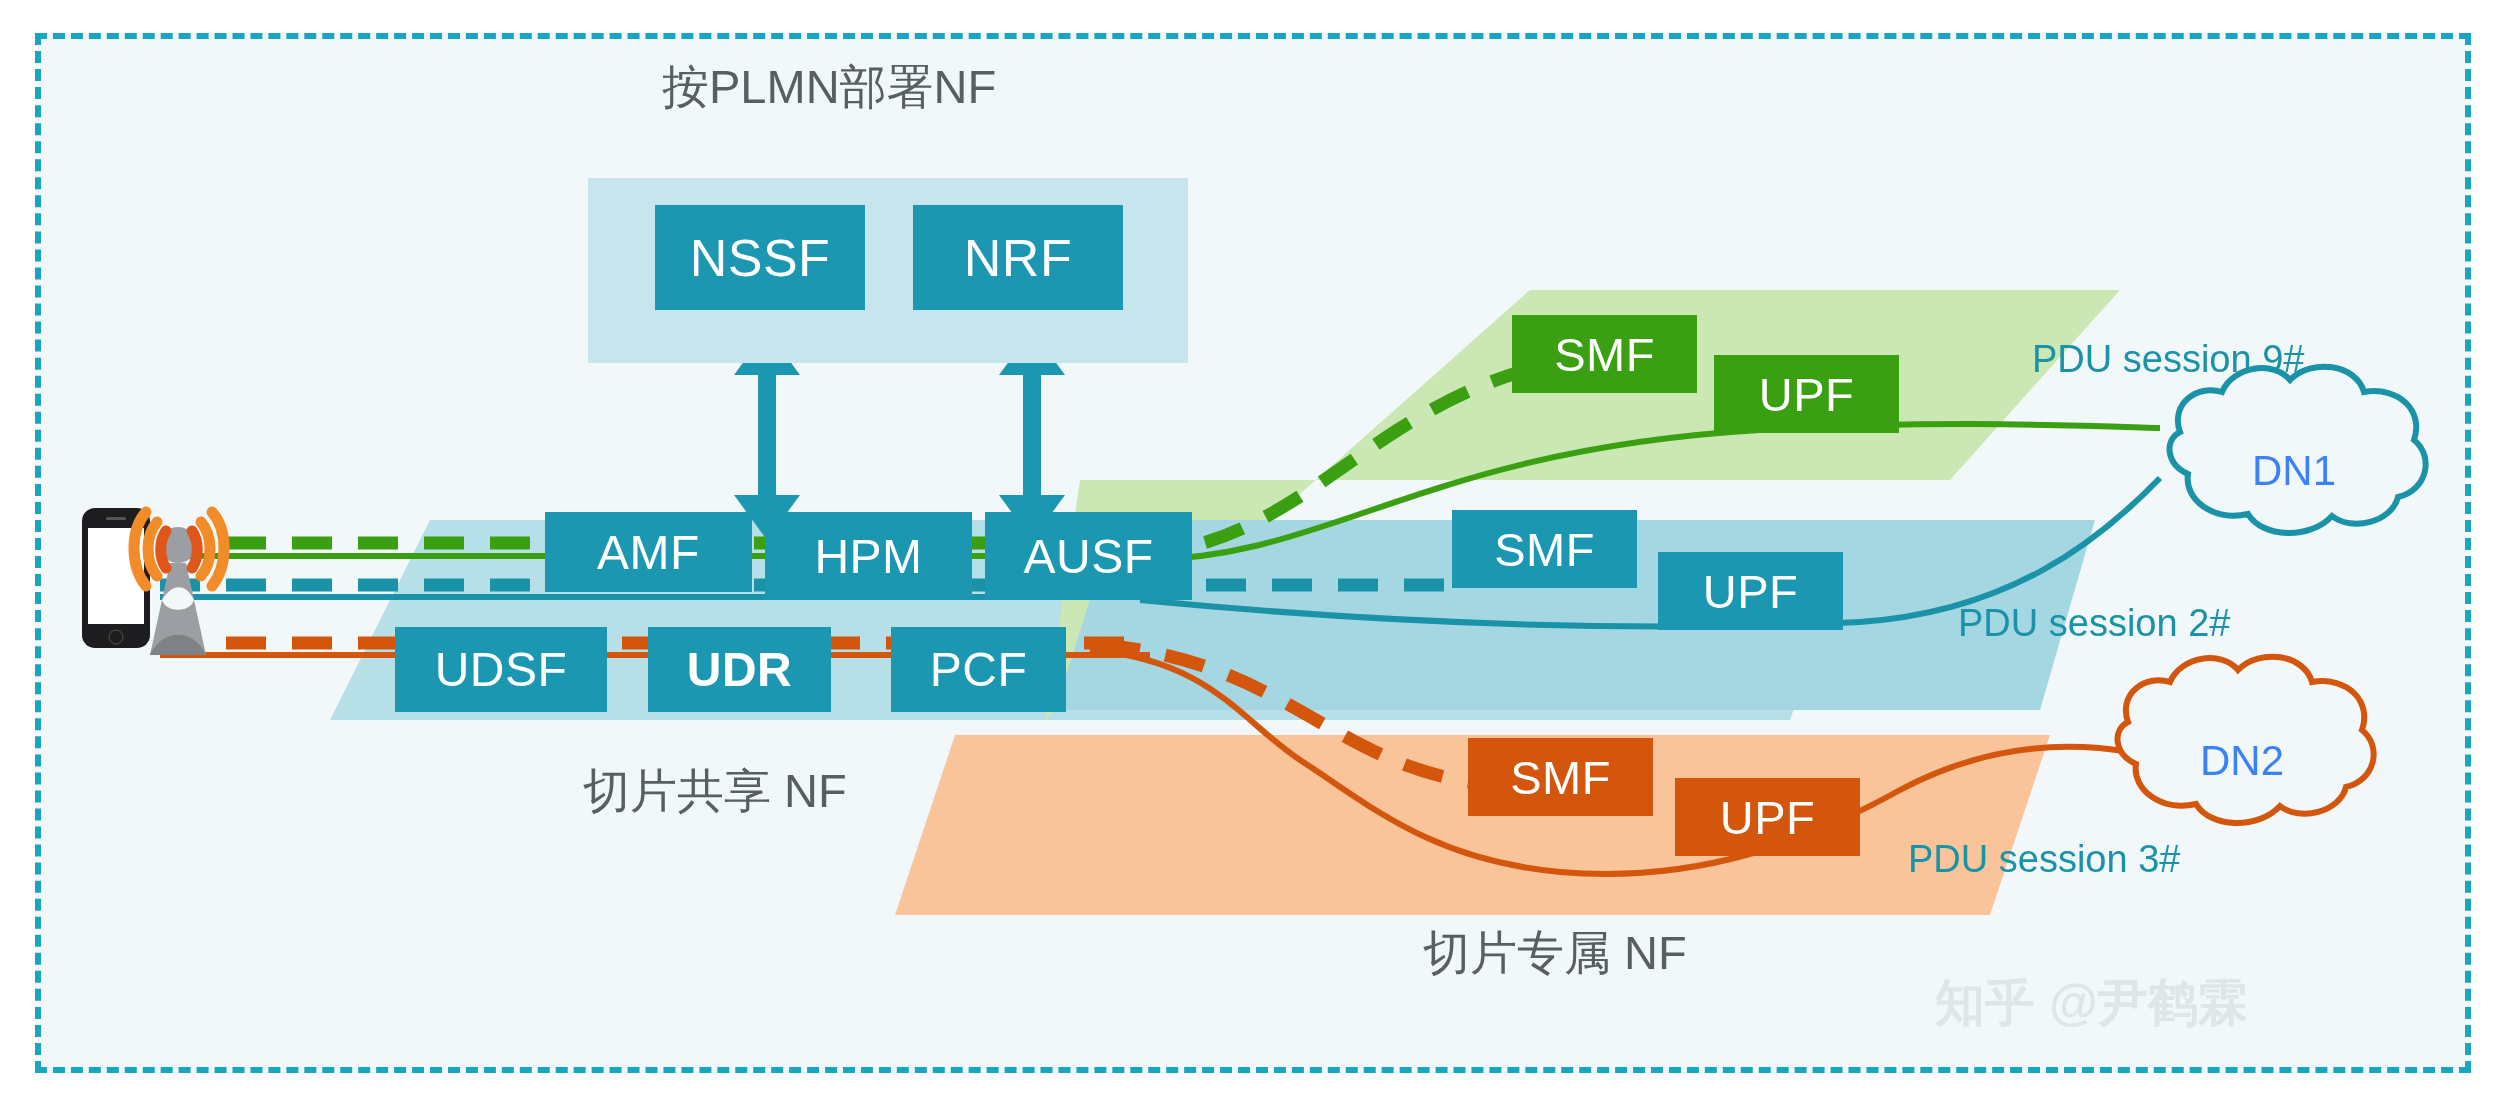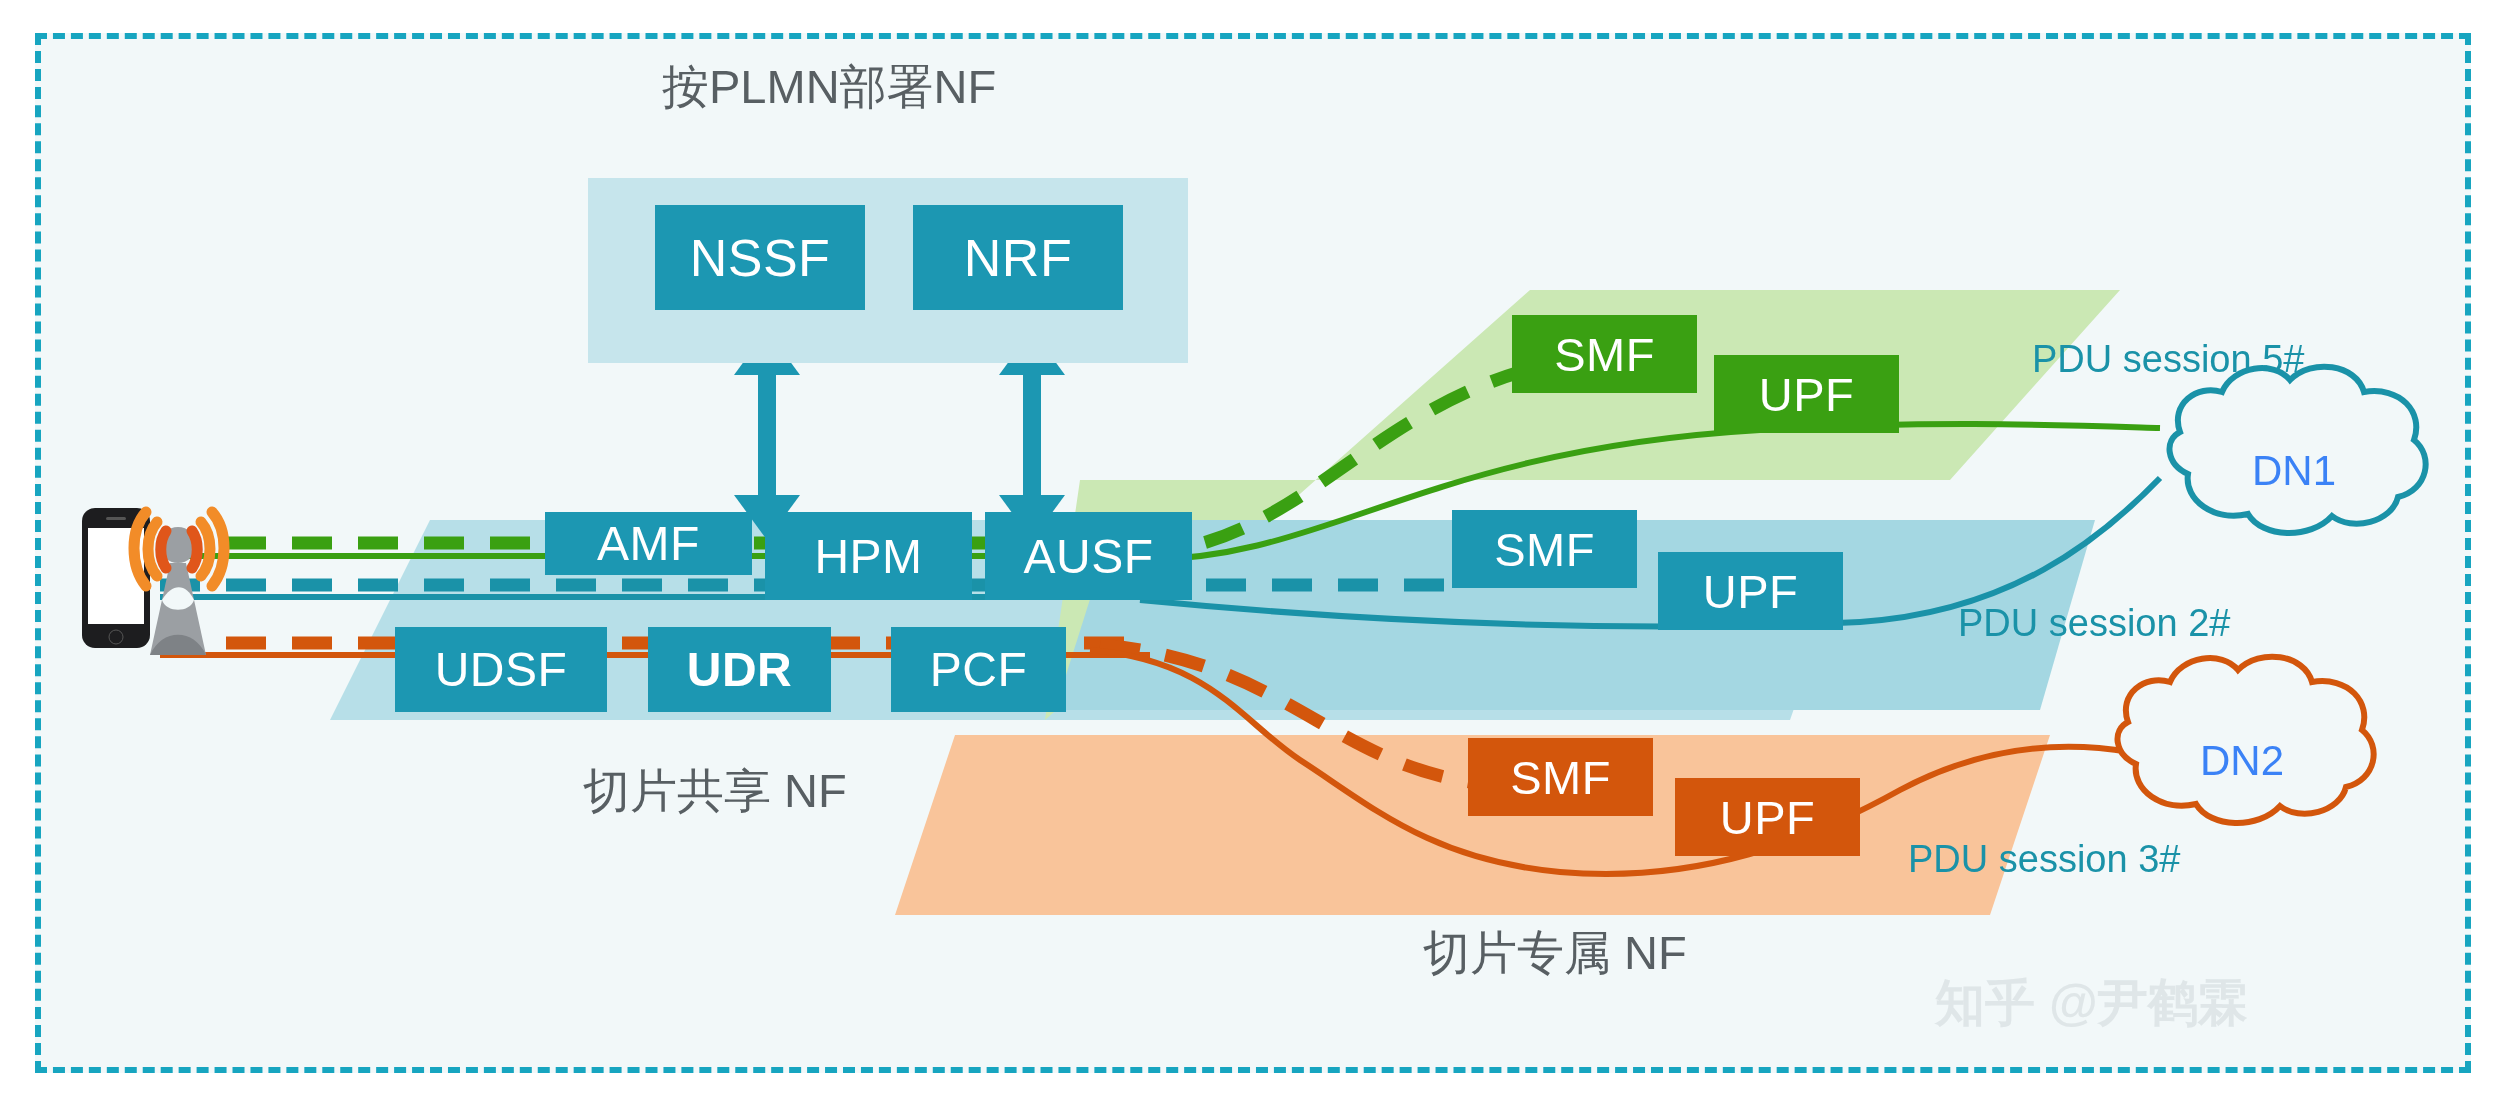--- a/index.html
+++ b/index.html
@@ -143,21 +143,21 @@
 
   <div class="plmn-panel" style="left:588px;top:178px;width:600px;height:185px;"></div>
 
   <div class="box teal-box" style="left:655px;top:205px;width:210px;height:105px;font-size:52px;">
     <span>NSSF</span>
   </div>
   <div class="box teal-box" style="left:913px;top:205px;width:210px;height:105px;font-size:52px;">
     <span>NRF</span>
   </div>
 
-  <div class="box teal-box" style="left:545px;top:512px;width:207px;height:63px;font-size:48px;">
+  <div class="box teal-box" style="left:545px;top:512px;width:207px;height:80px;font-size:48px;">
     <span>AMF</span>
   </div>
   <div class="box teal-box" style="left:765px;top:512px;width:207px;height:88px;font-size:48px;">
     <span>HPM</span>
   </div>
   <div class="box teal-box" style="left:395px;top:627px;width:212px;height:85px;font-size:48px;">
     <span>UDSF</span>
   </div>
 
   <div class="box teal-box" style="left:985px;top:512px;width:207px;height:88px;font-size:48px;">
@@ -171,21 +171,21 @@
   </div>
 
   <div class="title-text" style="left:583px;top:760px;">切片共享 NF</div>
 
   <div class="box green-box" style="left:1512px;top:315px;width:185px;height:78px;font-size:47px;">
     <span>SMF</span>
   </div>
   <div class="box green-box" style="left:1714px;top:355px;width:185px;height:78px;font-size:47px;">
     <span>UPF</span>
   </div>
-  <div class="pdu-label" style="left:2032px;top:338px;">PDU session 5#</div>
+  <div class="pdu-label" style="left:2032px;top:338px;">PDU session 9#</div>
 
   <div class="box teal-box" style="left:1452px;top:510px;width:185px;height:78px;font-size:47px;">
     <span>SMF</span>
   </div>
   <div class="box teal-box" style="left:1658px;top:552px;width:185px;height:78px;font-size:47px;">
     <span>UPF</span>
   </div>
   <div class="pdu-label" style="left:1958px;top:602px;">PDU session 2#</div>
 
   <div class="box orange-box" style="left:1468px;top:738px;width:185px;height:78px;font-size:47px;">

